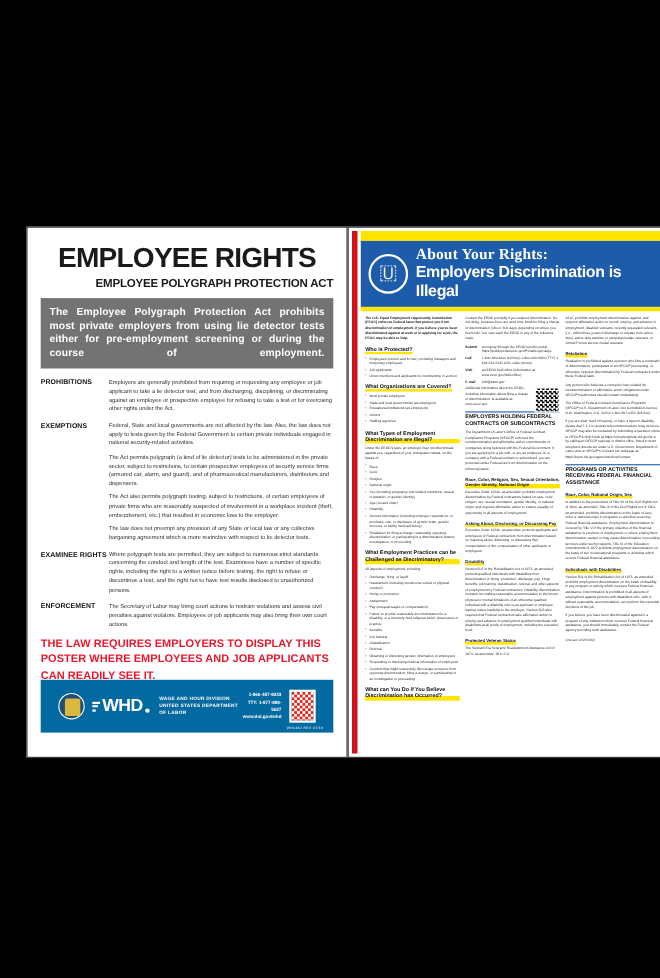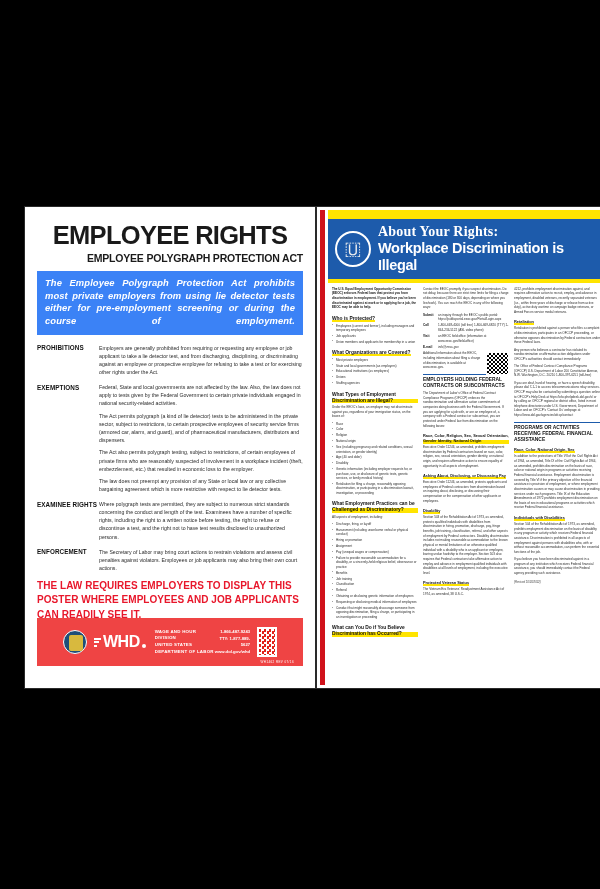--- a/index.html
+++ b/index.html
@@ -11,37 +11,37 @@
   .posters { position:absolute; left:24px; top:206px; width:584px; height:566px; display:flex; gap:0; }
 
   
   .eppa { width:292px; height:483px; background:#fff; border:1px solid #2a2a2a;
           padding:10px 12px 0 12px; position:relative; }
   .eppa-title { font-family:"Liberation Sans", sans-serif; font-weight:bold; font-size:25px;
                 letter-spacing:-0.7px; color:#1a1a1a; text-align:center; line-height:1.0;
                 margin-top:6px; transform:scaleX(1.02); }
   .eppa-sub { font-weight:bold; font-size:10.5px; letter-spacing:-0.2px; color:#1a1a1a;
               text-align:right; margin-top:4px; }
-  .eppa-redbox { background:#3b82f6; color:#fff; margin-top:7px; padding:6px 8px 7px 8px;font-style:italic; }
+  .eppa-redbox { background:#737373; color:#fff; margin-top:7px; padding:6px 8px 7px 8px; }
   .eppa-redbox p { font-weight:bold; font-size:9.4px; line-height:1.35; text-align:justify;
                    text-align-last:justify; letter-spacing:0.1px; }
 
   .sections { margin-top:9px; }
   .srow { display:flex; margin-bottom:7px; }
   .slabel { width:62px; flex:0 0 62px; font-weight:bold; font-size:6.3px; color:#111;
             letter-spacing:0.1px; line-height:1.35; padding-top:0.5px; }
   .sbody { flex:1; font-size:5.2px; line-height:1.55; color:#2b2b2b; text-align:left; }
   .sbody p { margin-bottom:4.5px; }
   .sbody p:last-child { margin-bottom:0; }
 
   .eppa-callout { color:#e8172b; font-weight:bold; font-size:10px; text-align:left;
                   line-height:1.45; margin-top:6px; letter-spacing:0.05px; }
 
   .whd-bar { position:absolute; left:12px; right:12px; bottom:22px; height:48px;
-             background:#ef4444; display:flex; align-items:center; padding:0 26px; }
+             background:#0369a1; display:flex; align-items:center; padding:0 16px; }
   .whd-seal { width:24px; height:24px; border-radius:50%; background:#1f4e79;
               border:1.5px solid #fff; position:relative; flex:0 0 24px; }
   .whd-seal:after { content:""; position:absolute; left:5px; top:4px; width:14px; height:16px;
               background:#e8c23a; border-radius:2px; opacity:.92; }
   .whd-wordmark { display:flex; align-items:center; margin-left:7px; }
   .whd-bars { display:flex; flex-direction:column; gap:1.5px; margin-right:2px; }
   .whd-bars i { display:block; width:7px; height:2px; background:#fff; }
   .whd-bars i:nth-child(2){ width:5px; }
   .whd-bars i:nth-child(3){ width:3px; }
   .whd-letters { font-weight:bold; font-size:16px; color:#fff; letter-spacing:-0.5px; }
@@ -165,21 +165,21 @@
 
     <div class="eeoc">
       <div class="eeoc-frame">
         <div class="eeoc-yellow"></div>
         <div class="eeoc-header">
           <div class="eeoc-seal">
               <span>🇺</span>
             </div>
           <div>
             <div class="eeoc-h1">About Your Rights:</div>
-            <div class="eeoc-h2">Workplace Discrimination is Illegal</div>
+            <div class="eeoc-h2">Employers Discrimination is Illegal</div>
           </div>
         </div>
         <div class="eeoc-yellow2"></div>
 
         <div class="cols">
 
           <div class="col">
             <p class="intro">The U.S. Equal Employment Opportunity Commission (EEOC) enforces Federal laws that protect you from discrimination in employment. If you believe you've been discriminated against at work or in applying for a job, the EEOC may be able to help.</p>
             <h3 class="bighead">Who is Protected?</h3>
             <ul>

